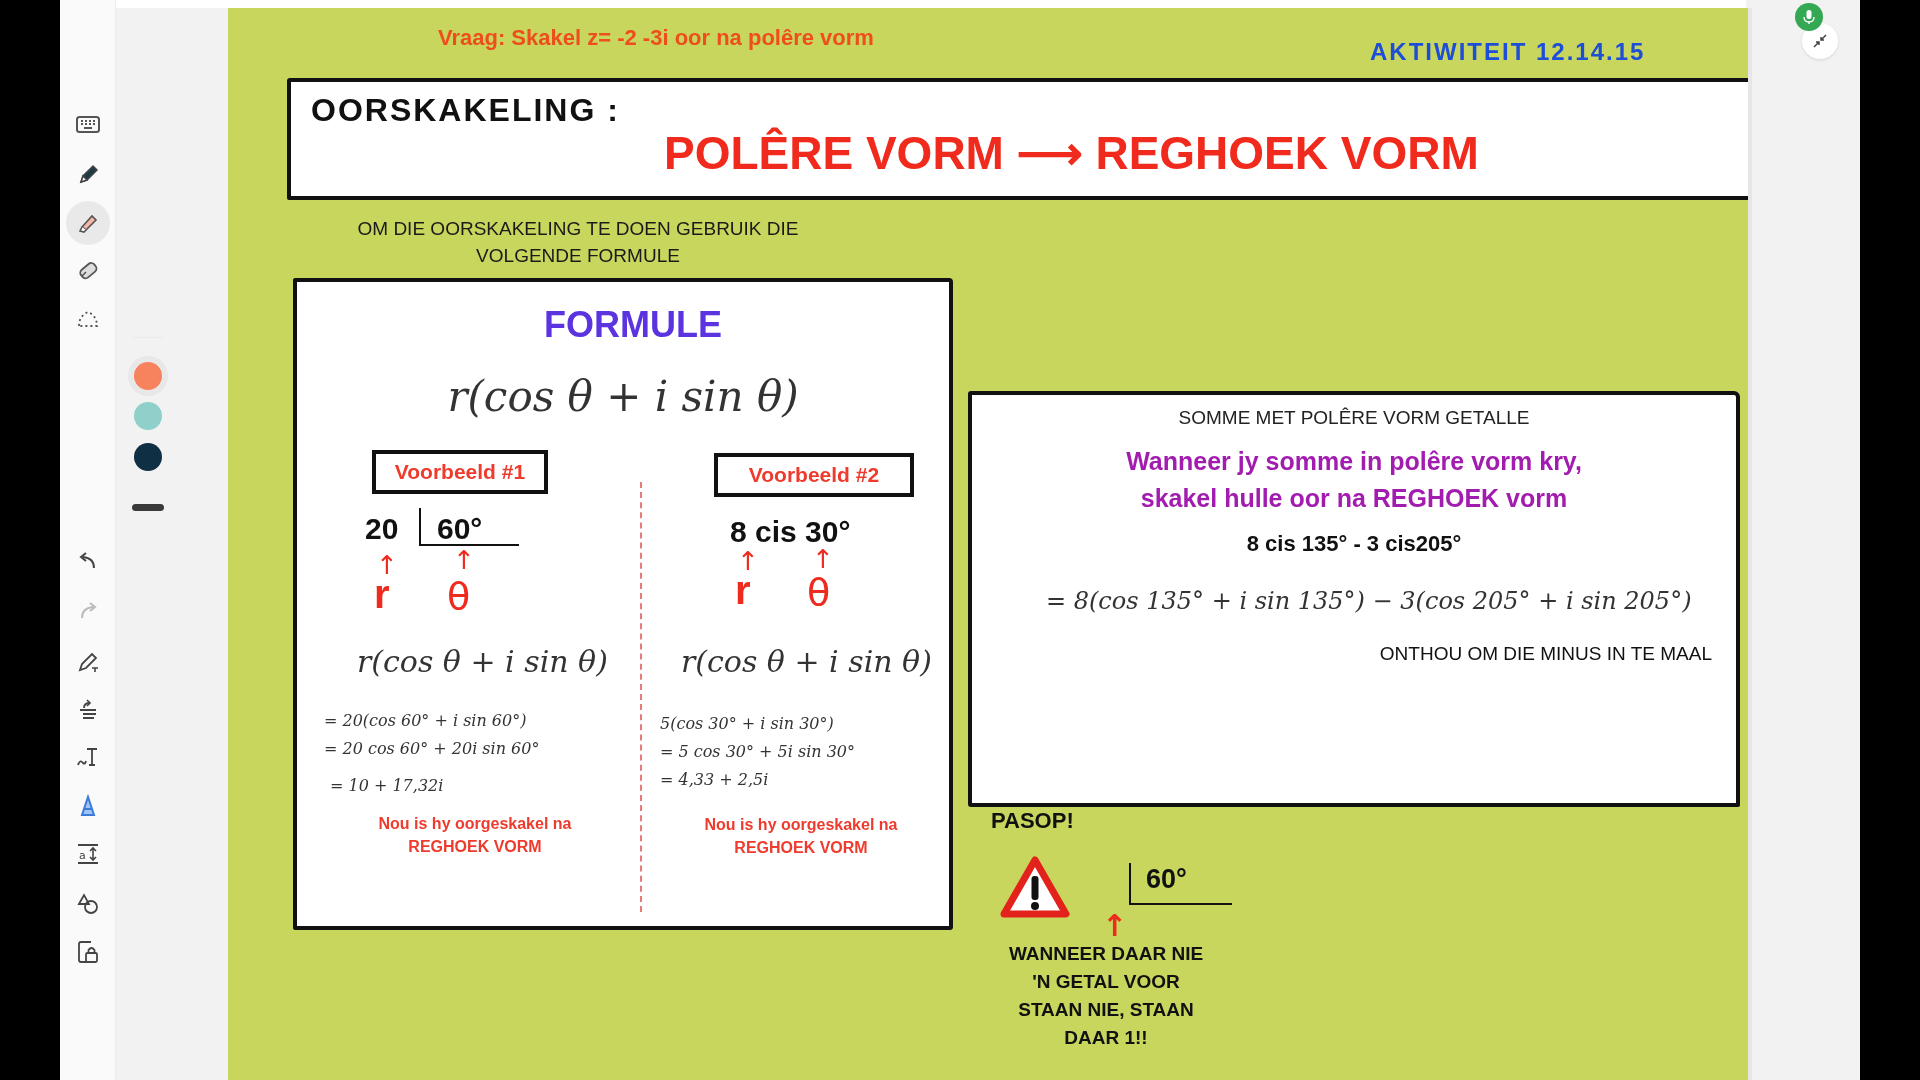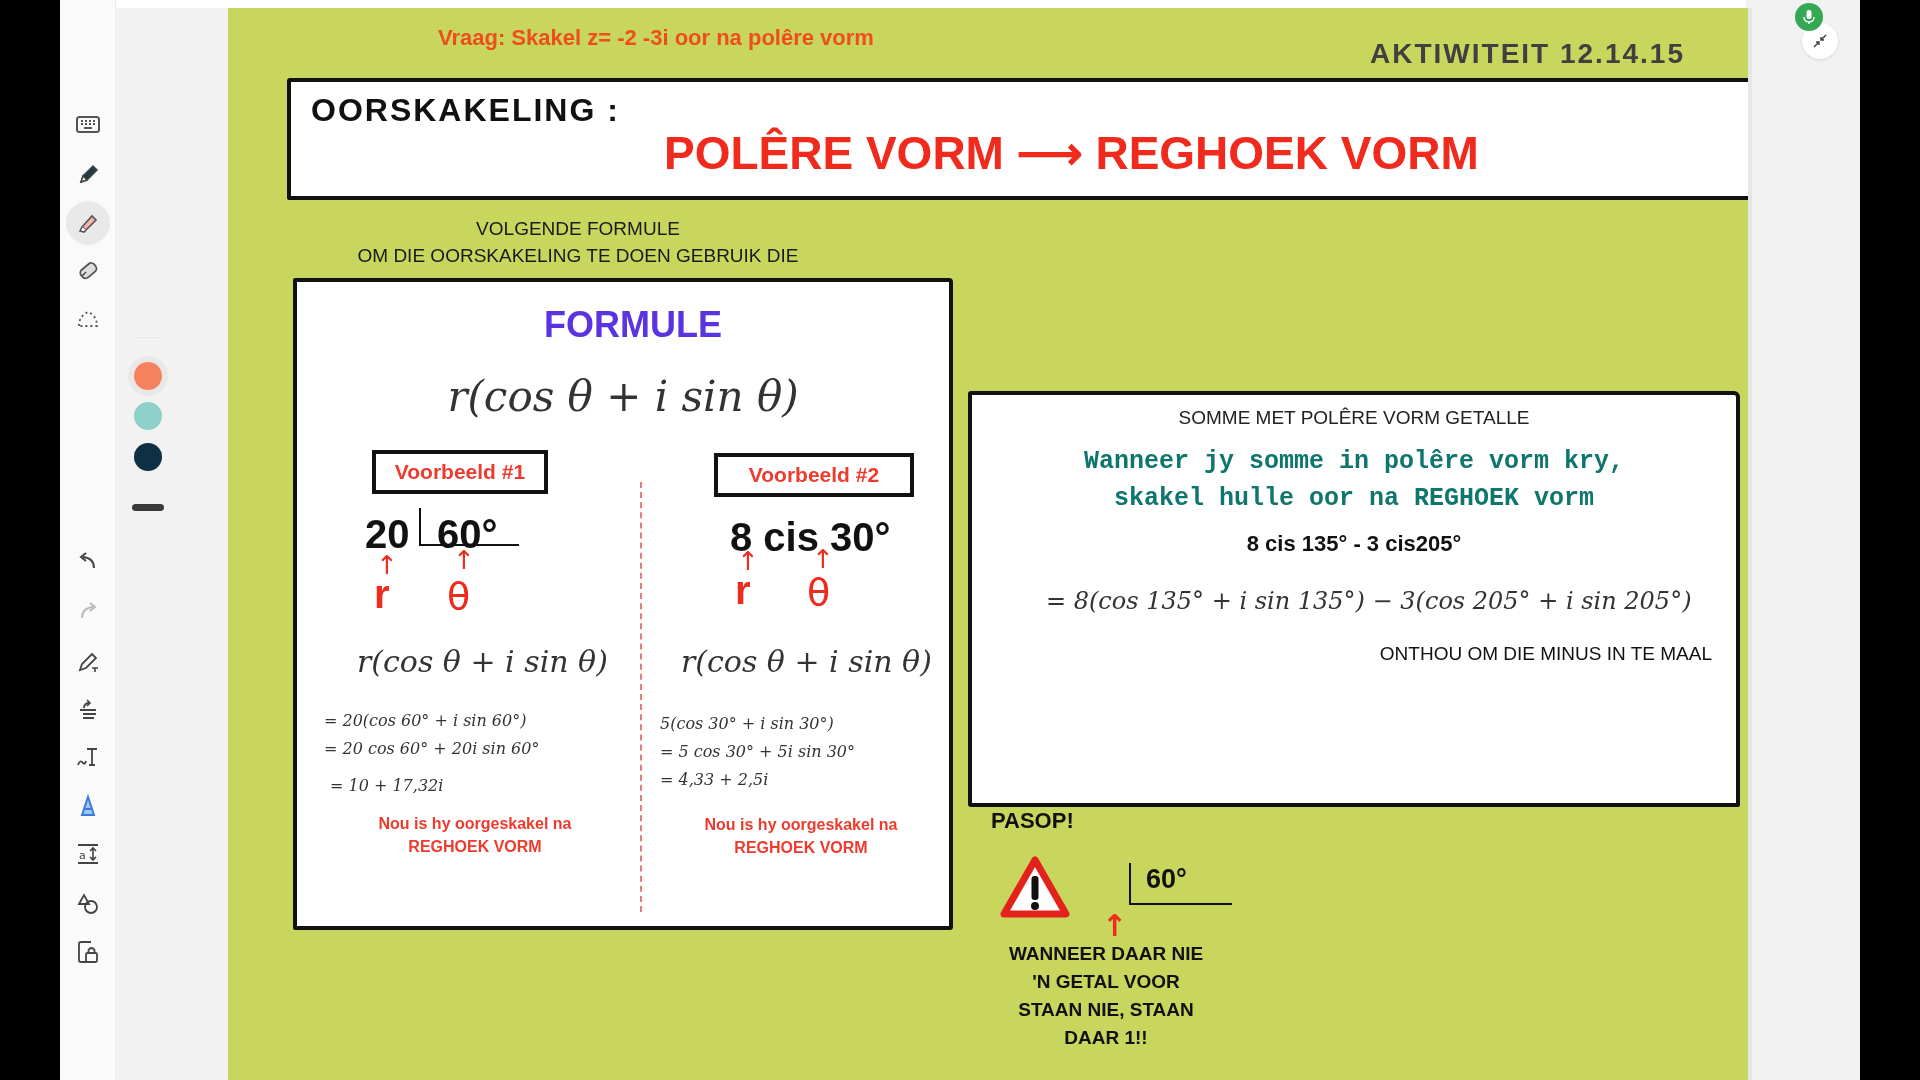--- a/index.html
+++ b/index.html
@@ -17,49 +17,49 @@
   .swatch { position: absolute; left: 74px; width: 28px; height: 28px; border-radius: 50%; cursor: pointer; }
   .swatch-ring { position: absolute; left: 68px; width: 40px; height: 40px; border-radius: 50%; background: #e8e8e8; }
   .thickness { position: absolute; left: 72px; top: 504px; width: 32px; height: 7px; border-radius: 4px; background: #3a3a3a; cursor: pointer; }
   .sep { position: absolute; left: 72px; top: 337px; width: 32px; height: 1px; background: #eaeaea; }
 
   .canvas-top { position: absolute; left: 116px; top: 0; width: 1630px; height: 8px; background: #ffffff; }
   .slide { position: absolute; left: 228px; top: 8px; width: 1520px; height: 1072px; background: #c9d65d; overflow: hidden; }
   .slide-shadow { position: absolute; left: 1748px; top: 8px; width: 4px; height: 1072px; background: #e6e6e6; }
 
   .question { position: absolute; left: 210px; top: 17px; font-family: "Liberation Sans", sans-serif; font-weight: bold; font-size: 22px; color: #ee4d1c; }
-  .activity { position: absolute; left: 1142px; top: 30px; font-family: "Liberation Sans", sans-serif; font-weight: bold; font-size: 28px; color: #404040; letter-spacing: 2px; }
+  .activity { position: absolute; left: 1142px; top: 30px; font-family: "Liberation Sans", sans-serif; font-weight: bold; font-size: 24px; color: #1d4ed8; letter-spacing: 2px; }
 
   .header-box { position: absolute; left: 59px; top: 70px; width: 1490px; height: 122px; background: #fff; border: 4px solid #111; border-radius: 3px 6px 4px 2px; }
   .header-label { position: absolute; left: 20px; top: 10px; font-family: "Liberation Sans", sans-serif; font-weight: bold; font-size: 32px; color: #111; letter-spacing: 2px; }
   .header-title { position: absolute; left: 373px; top: 44px; font-family: "Liberation Sans", sans-serif; font-weight: bold; font-size: 46px; color: #f02a1c; white-space: nowrap; }
 
   .intro { position: absolute; left: 110px; top: 207px; width: 480px; text-align: center; font-family: "Liberation Sans", sans-serif; font-size: 19px; color: #1a1a1a; line-height: 27px; }
 
   .formula-box { position: absolute; left: 65px; top: 270px; width: 660px; height: 652px; background: #fff; border: 4px solid #111; border-radius: 2px 4px 3px 2px; }
   .formula-title { position: absolute; left: 0; width: 100%; top: 22px; text-align: center; font-family: "Liberation Sans", sans-serif; font-weight: bold; font-size: 36px; color: #5b34e0; padding-left: 20px; }
   .math { font-family: "DejaVu Serif", serif; color: #333; white-space: nowrap; font-style: italic; }
   .main-formula { position: absolute; left: 0; width: 100%; top: 90px; text-align: center; font-size: 42px; }
 
   .ex-label { position: absolute; height: 44px; border: 4px solid #111; background: #fff; font-family: "Liberation Sans", sans-serif; font-weight: bold; font-size: 21px; color: #ee3b2d; display: flex; align-items: center; justify-content: center; }
   .divider { position: absolute; left: 343px; top: 200px; width: 0; height: 430px; border-left: 2px dashed #e87a7a; }
 
-  .polar { position: absolute; font-family: "Liberation Sans", sans-serif; font-weight: bold; font-size: 40px; color: #111; white-space: nowrap; }
+  .polar { position: absolute; font-family: "Liberation Sans", sans-serif; font-weight: bold; font-size: 30px; color: #111; white-space: nowrap; }
   .angle-line { position: absolute; border-left: 2px solid #111; border-bottom: 2px solid #111; }
   .red-arrow { position: absolute; color: #ee2b1d; font-size: 26px; font-family: "DejaVu Sans", sans-serif; line-height: 1; }
   .red-r { position: absolute; color: #ee2b1d; font-family: "Liberation Sans", sans-serif; font-weight: bold; font-size: 40px; }
   .red-theta { position: absolute; color: #ee2b1d; font-family: "DejaVu Sans", sans-serif; font-size: 38px; }
 
   .ex-formula { position: absolute; font-size: 30px; }
   .ex-step { position: absolute; font-size: 16px; line-height: 30px; }
   .red-note { position: absolute; width: 260px; text-align: center; font-family: "Liberation Sans", sans-serif; font-weight: bold; font-size: 16px; color: #ee3b2d; line-height: 23px; }
 
   .sum-box { position: absolute; left: 740px; top: 383px; width: 772px; height: 416px; background: #fff; border: 4px solid #111; border-radius: 3px 6px 2px 3px; }
   .sum-head { position: absolute; left: 0; width: 100%; top: 12px; text-align: center; font-family: "Liberation Sans", sans-serif; font-size: 19px; color: #222; }
-  .sum-purple { position: absolute; left: 0; width: 100%; top: 48px; text-align: center; font-family: Liberation Mono, monospace; font-weight: bold; font-size: 25px; color: #0f766e; line-height: 37px; }
+  .sum-purple { position: absolute; left: 0; width: 100%; top: 48px; text-align: center; font-family: Liberation Sans, sans-serif; font-weight: bold; font-size: 25px; color: #a21caf; line-height: 37px; }
   .sum-problem { position: absolute; left: 0; width: 100%; top: 136px; text-align: center; font-family: "Liberation Sans", sans-serif; font-weight: bold; font-size: 22px; color: #111; }
   .sum-line1 { position: absolute; left: 74px; top: 192px; font-size: 24px; }
   .sum-remind { position: absolute; right: 24px; top: 248px; font-family: "Liberation Sans", sans-serif; font-size: 19px; color: #111; }
   .sum-line2 { position: absolute; left: 74px; top: 290px; font-size: 27px; line-height: 34px; }
 
   .pasop { position: absolute; left: 763px; top: 800px; font-family: "Liberation Sans", sans-serif; font-weight: bold; font-size: 22px; color: #111; }
   .warn-icon { position: absolute; left: 772px; top: 848px; width: 70px; height: 62px; }
   .pasop-angle { position: absolute; left: 901px; top: 855px; width: 103px; height: 42px; border-left: 2px solid #111; border-bottom: 2px solid #111; }
   .pasop-angle-text { position: absolute; left: 918px; top: 856px; font-family: "Liberation Sans", sans-serif; font-weight: bold; font-size: 27px; color: #111; }
   .pasop-arrow { position: absolute; left: 874px; top: 900px; color: #ee2b1d; font-size: 30px; font-weight: bold; }
@@ -187,22 +187,22 @@
 <div class="slide">
   <div class="question">Vraag:  Skakel z= -2 -3i oor na polêre vorm</div>
   <div class="activity">AKTIWITEIT 12.14.15</div>
 
   <div class="header-box">
     <div class="header-label">OORSKAKELING :</div>
     <div class="header-title">POLÊRE VORM ⟶ REGHOEK VORM</div>
   </div>
 
   <div class="intro">
+    <div>OM DIE OORSKAKELING TE DOEN GEBRUIK DIE</div>
     <div>VOLGENDE FORMULE</div>
-    <div>OM DIE OORSKAKELING TE DOEN GEBRUIK DIE</div>
   </div>
 
   <div class="formula-box">
     <div class="formula-title">FORMULE</div>
     <div class="math main-formula">r(cos θ + i sin θ)</div>
 
     <div class="ex-label" style="left:75px;top:168px;width:176px;">Voorbeeld #1</div>
     <div class="polar" style="left:68px;top:230px;">20</div>
     <div class="angle-line" style="left:122px;top:226px;width:100px;height:38px;"></div>
     <div class="polar" style="left:140px;top:230px;">60°</div>

